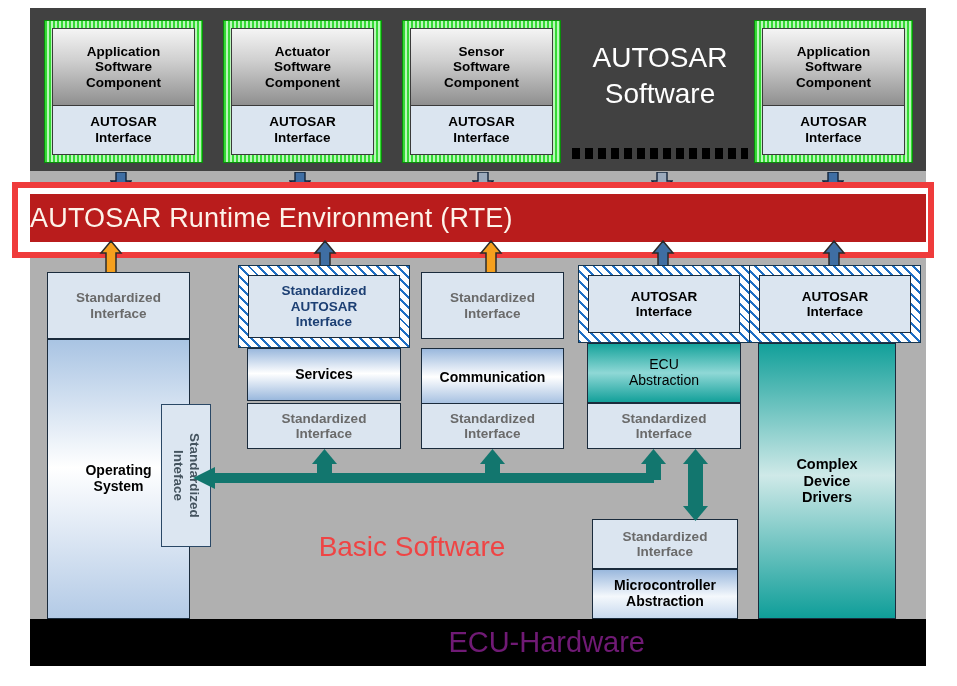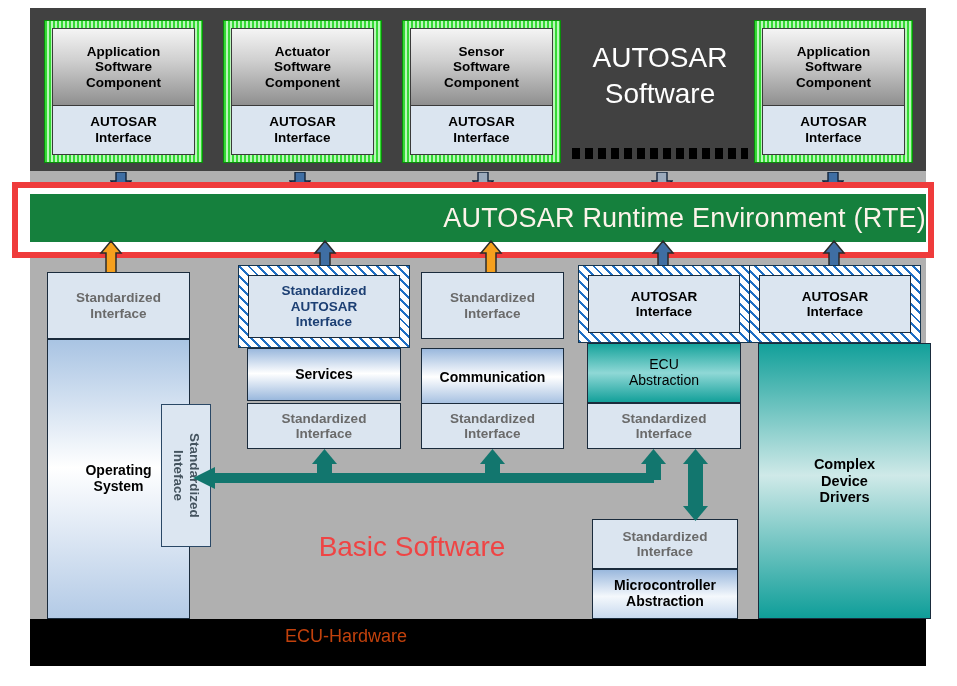--- a/index.html
+++ b/index.html
@@ -24,22 +24,22 @@
 
   
   .as-label{position:absolute;left:565px;top:40px;width:190px;text-align:center;
             color:#fff;font-size:28px;line-height:1.28;}
   .dots{position:absolute;left:572px;top:148px;width:176px;height:11px;
         background:repeating-linear-gradient(90deg,#000 0px,#000 8px,transparent 8px,transparent 13px);}
 
   
   .rte-outline{position:absolute;left:12px;top:182px;width:922px;height:76px;
                border:6px solid #ef3b3b;background:#fff;box-sizing:border-box;}
-  .rte-bar{position:absolute;left:30px;top:194px;width:896px;height:48px;background:#15803d;
-           display:flex;align-items:center;justify-content:flex-end;}
+  .rte-bar{position:absolute;left:30px;top:194px;width:896px;height:48px;background:#b91c1c;
+           display:flex;align-items:center;justify-content:flex-start;}
   .rte-bar span{color:#fdf3ea;font-size:27px;letter-spacing:.2px;}
 
   
   .arrow{position:absolute;}
   .arrow svg{display:block;}
 
   
   .hatch{position:absolute;
          background:repeating-linear-gradient(45deg,#1f6fc4 0px,#1f6fc4 2px,#ffffff 2px,#ffffff 7px);
          border:1px solid #17364f;box-sizing:border-box;padding:9px;}
@@ -58,22 +58,22 @@
              color:#000;font-weight:bold;font-size:14.5px;}
   .os-box{background:linear-gradient(180deg,#a9c4e3 0%,#ffffff 46%,#b3cae6 100%);
           color:#000;font-weight:bold;font-size:14px;}
   .vert-if{position:absolute;background:#dce6f1;border:1px solid #2a4866;box-sizing:border-box;
            display:flex;align-items:center;justify-content:center;}
   .vert-if span{writing-mode:vertical-rl;text-orientation:mixed;font-weight:bold;
                 font-size:13.5px;color:#45545f;line-height:1.15;text-align:center;}
 
   .bsw-label{position:absolute;left:232px;top:531px;width:360px;text-align:center;
              color:#ef4444;font-size:28px;}
-  .ecu-label{position:absolute;left:285px;top:626px;width:360px;text-align:left;
-             color:#c2410c;font-size:18px;}
+  .ecu-label{position:absolute;left:285px;top:626px;width:360px;text-align:right;
+             color:#701a75;font-size:29px;}
   .wm{position:absolute;left:640px;top:629px;color:#fff;font-size:25px;}
 
   .teal{background:#12766e;position:absolute;}
 </style>
 </head>
 <body>
 
 <div id="stage">
 
   <div class="dark-band"></div>
@@ -262,21 +262,21 @@
     <div><span>Microcontroller</span><br>
     <span>Abstraction</span></div>
   </div>
 
   <div class="hatch" style="left:749px;top:265px;width:172px;height:78px;">
     <div class="box if-black" style="position:relative;left:0;top:0;width:100%;height:100%;">
       <div><span>AUTOSAR</span><br>
       <span>Interface</span></div>
     </div>
   </div>
-  <div class="box teal-tall" style="left:758px;top:343px;width:173px;height:276px;">
+  <div class="box teal-tall" style="left:758px;top:343px;width:138px;height:276px;">
     <div><span>Complex</span><br>
     <span>Device</span><br>
     <span>Drivers</span></div>
   </div>
 
   <div class="teal" style="left:214px;top:473px;width:440px;height:10px;"></div>
   <div class="arrow" style="left:193px;top:466px;">
     <svg width="24" height="24" viewBox="0 0 24 24">
         <path d="M0 12 L22 1 V23 Z" fill="#12766e"></path>
       </svg>

